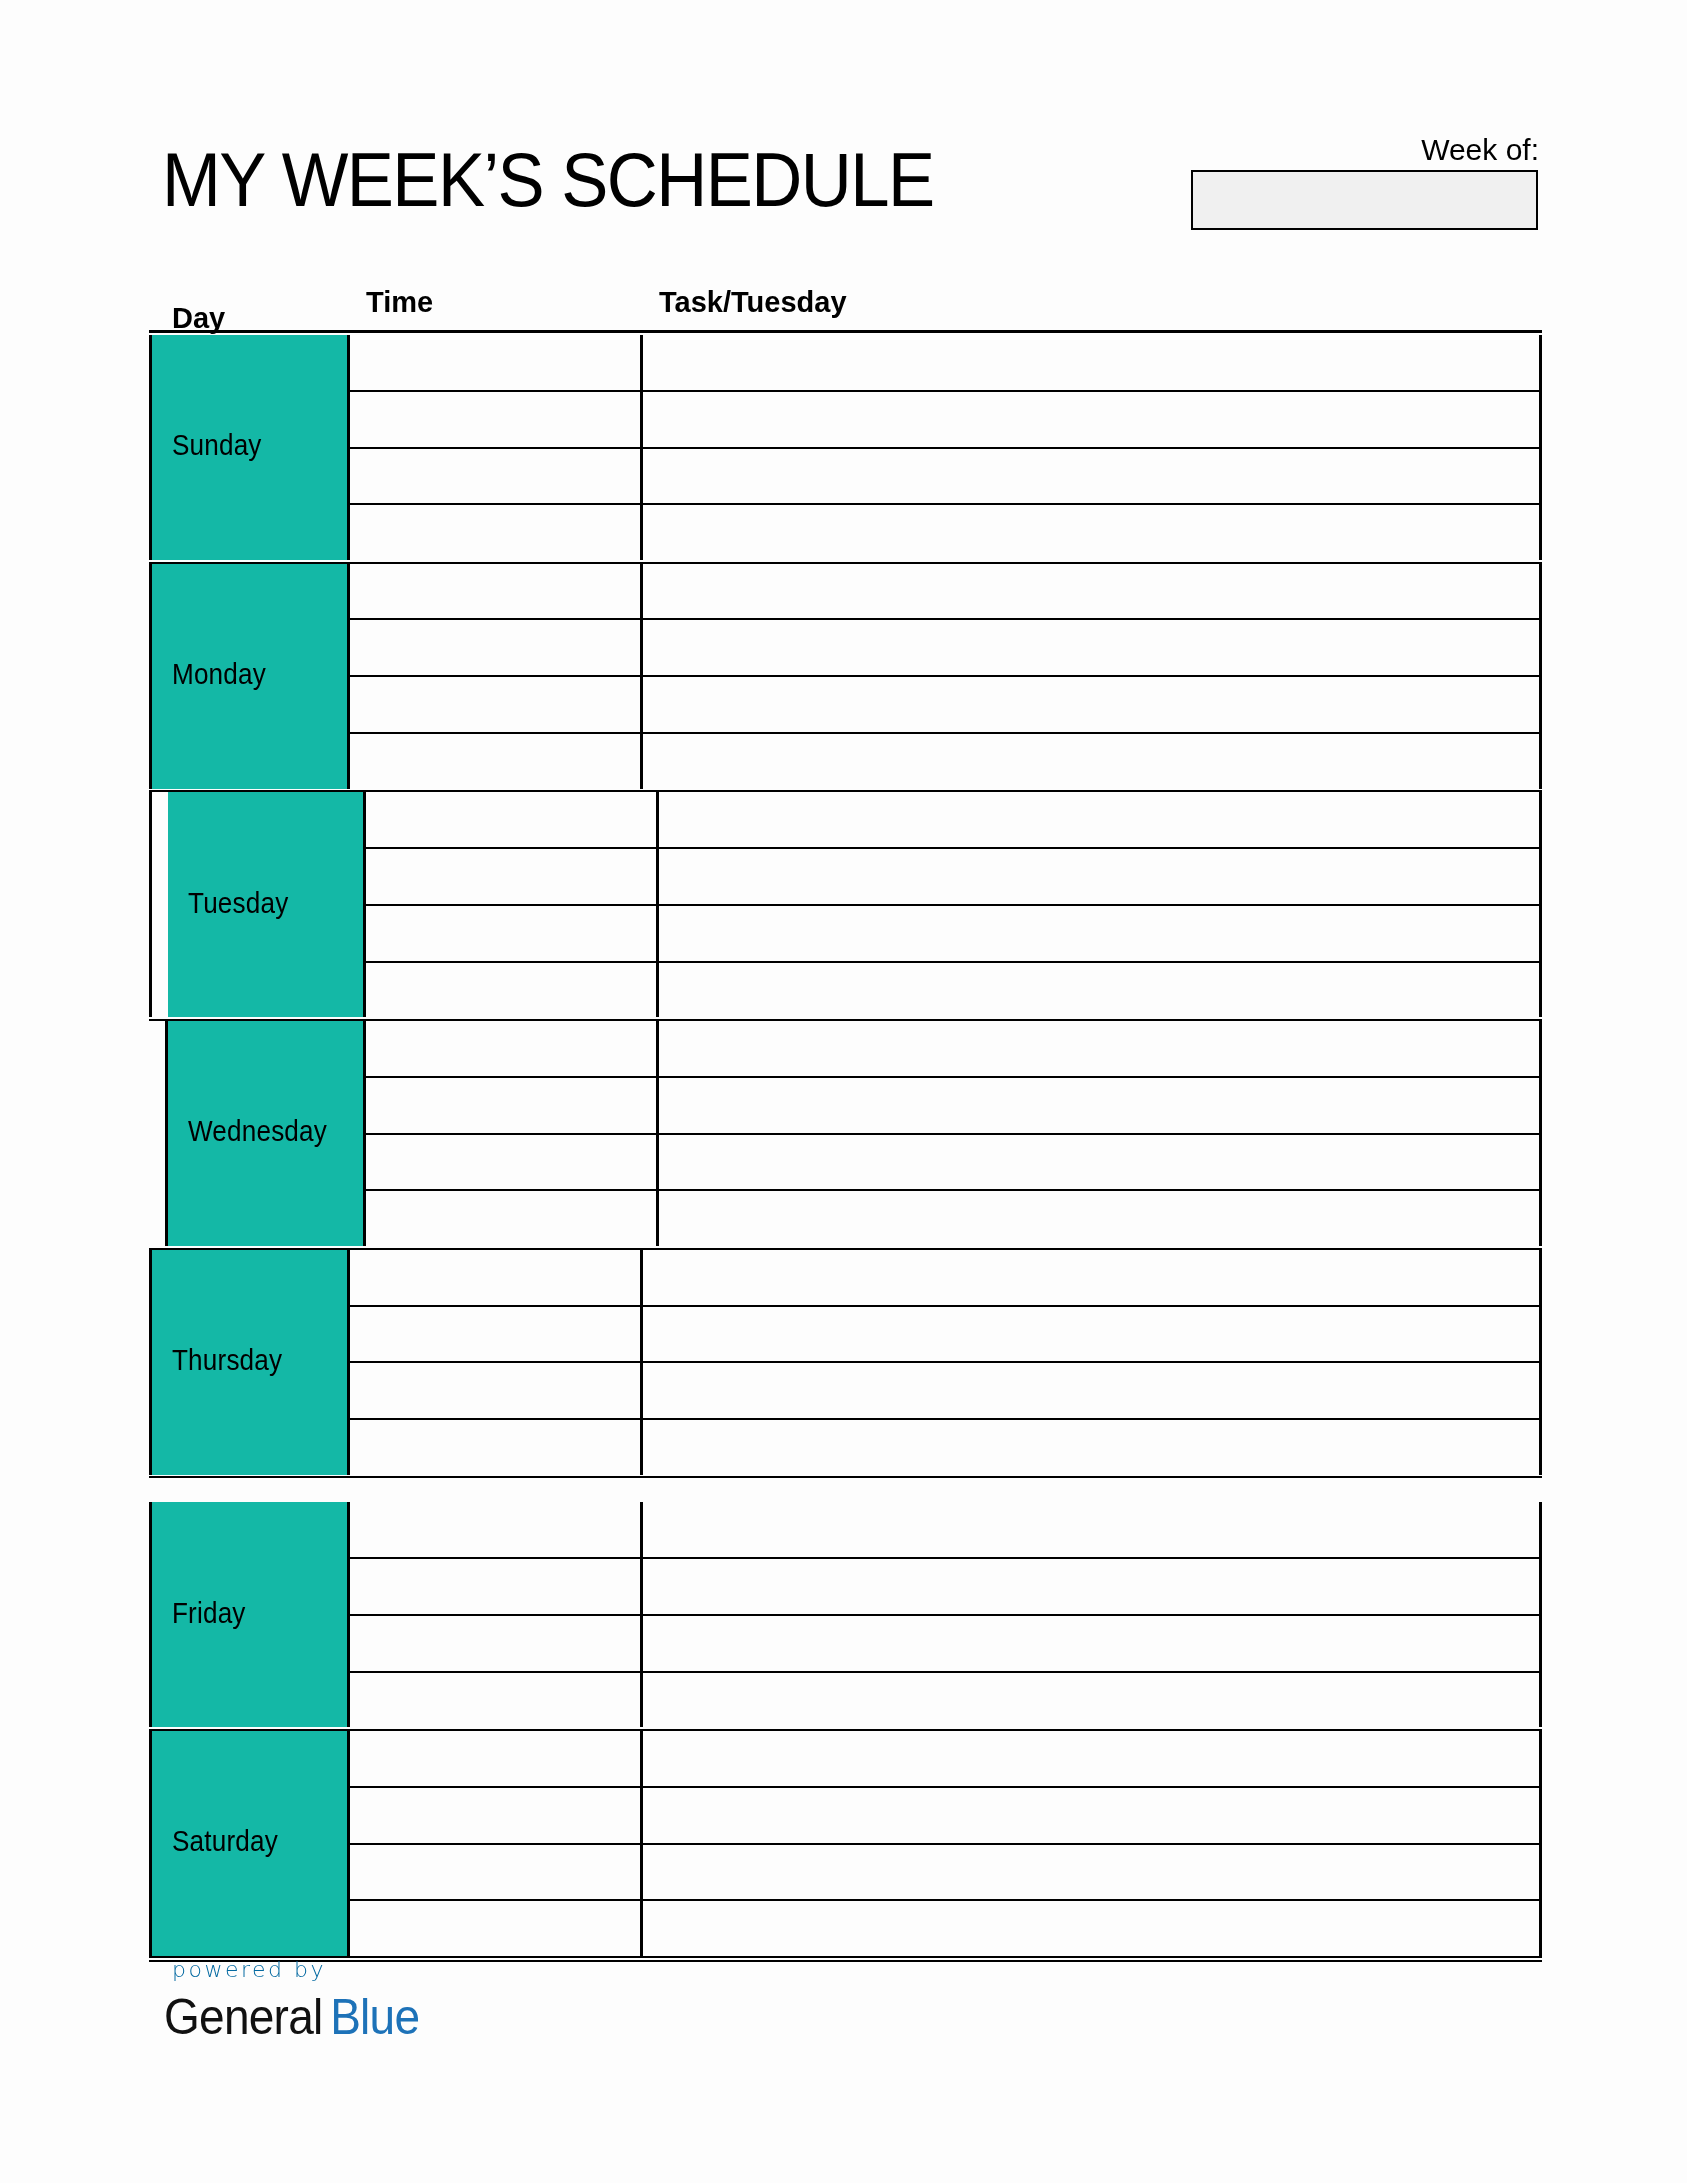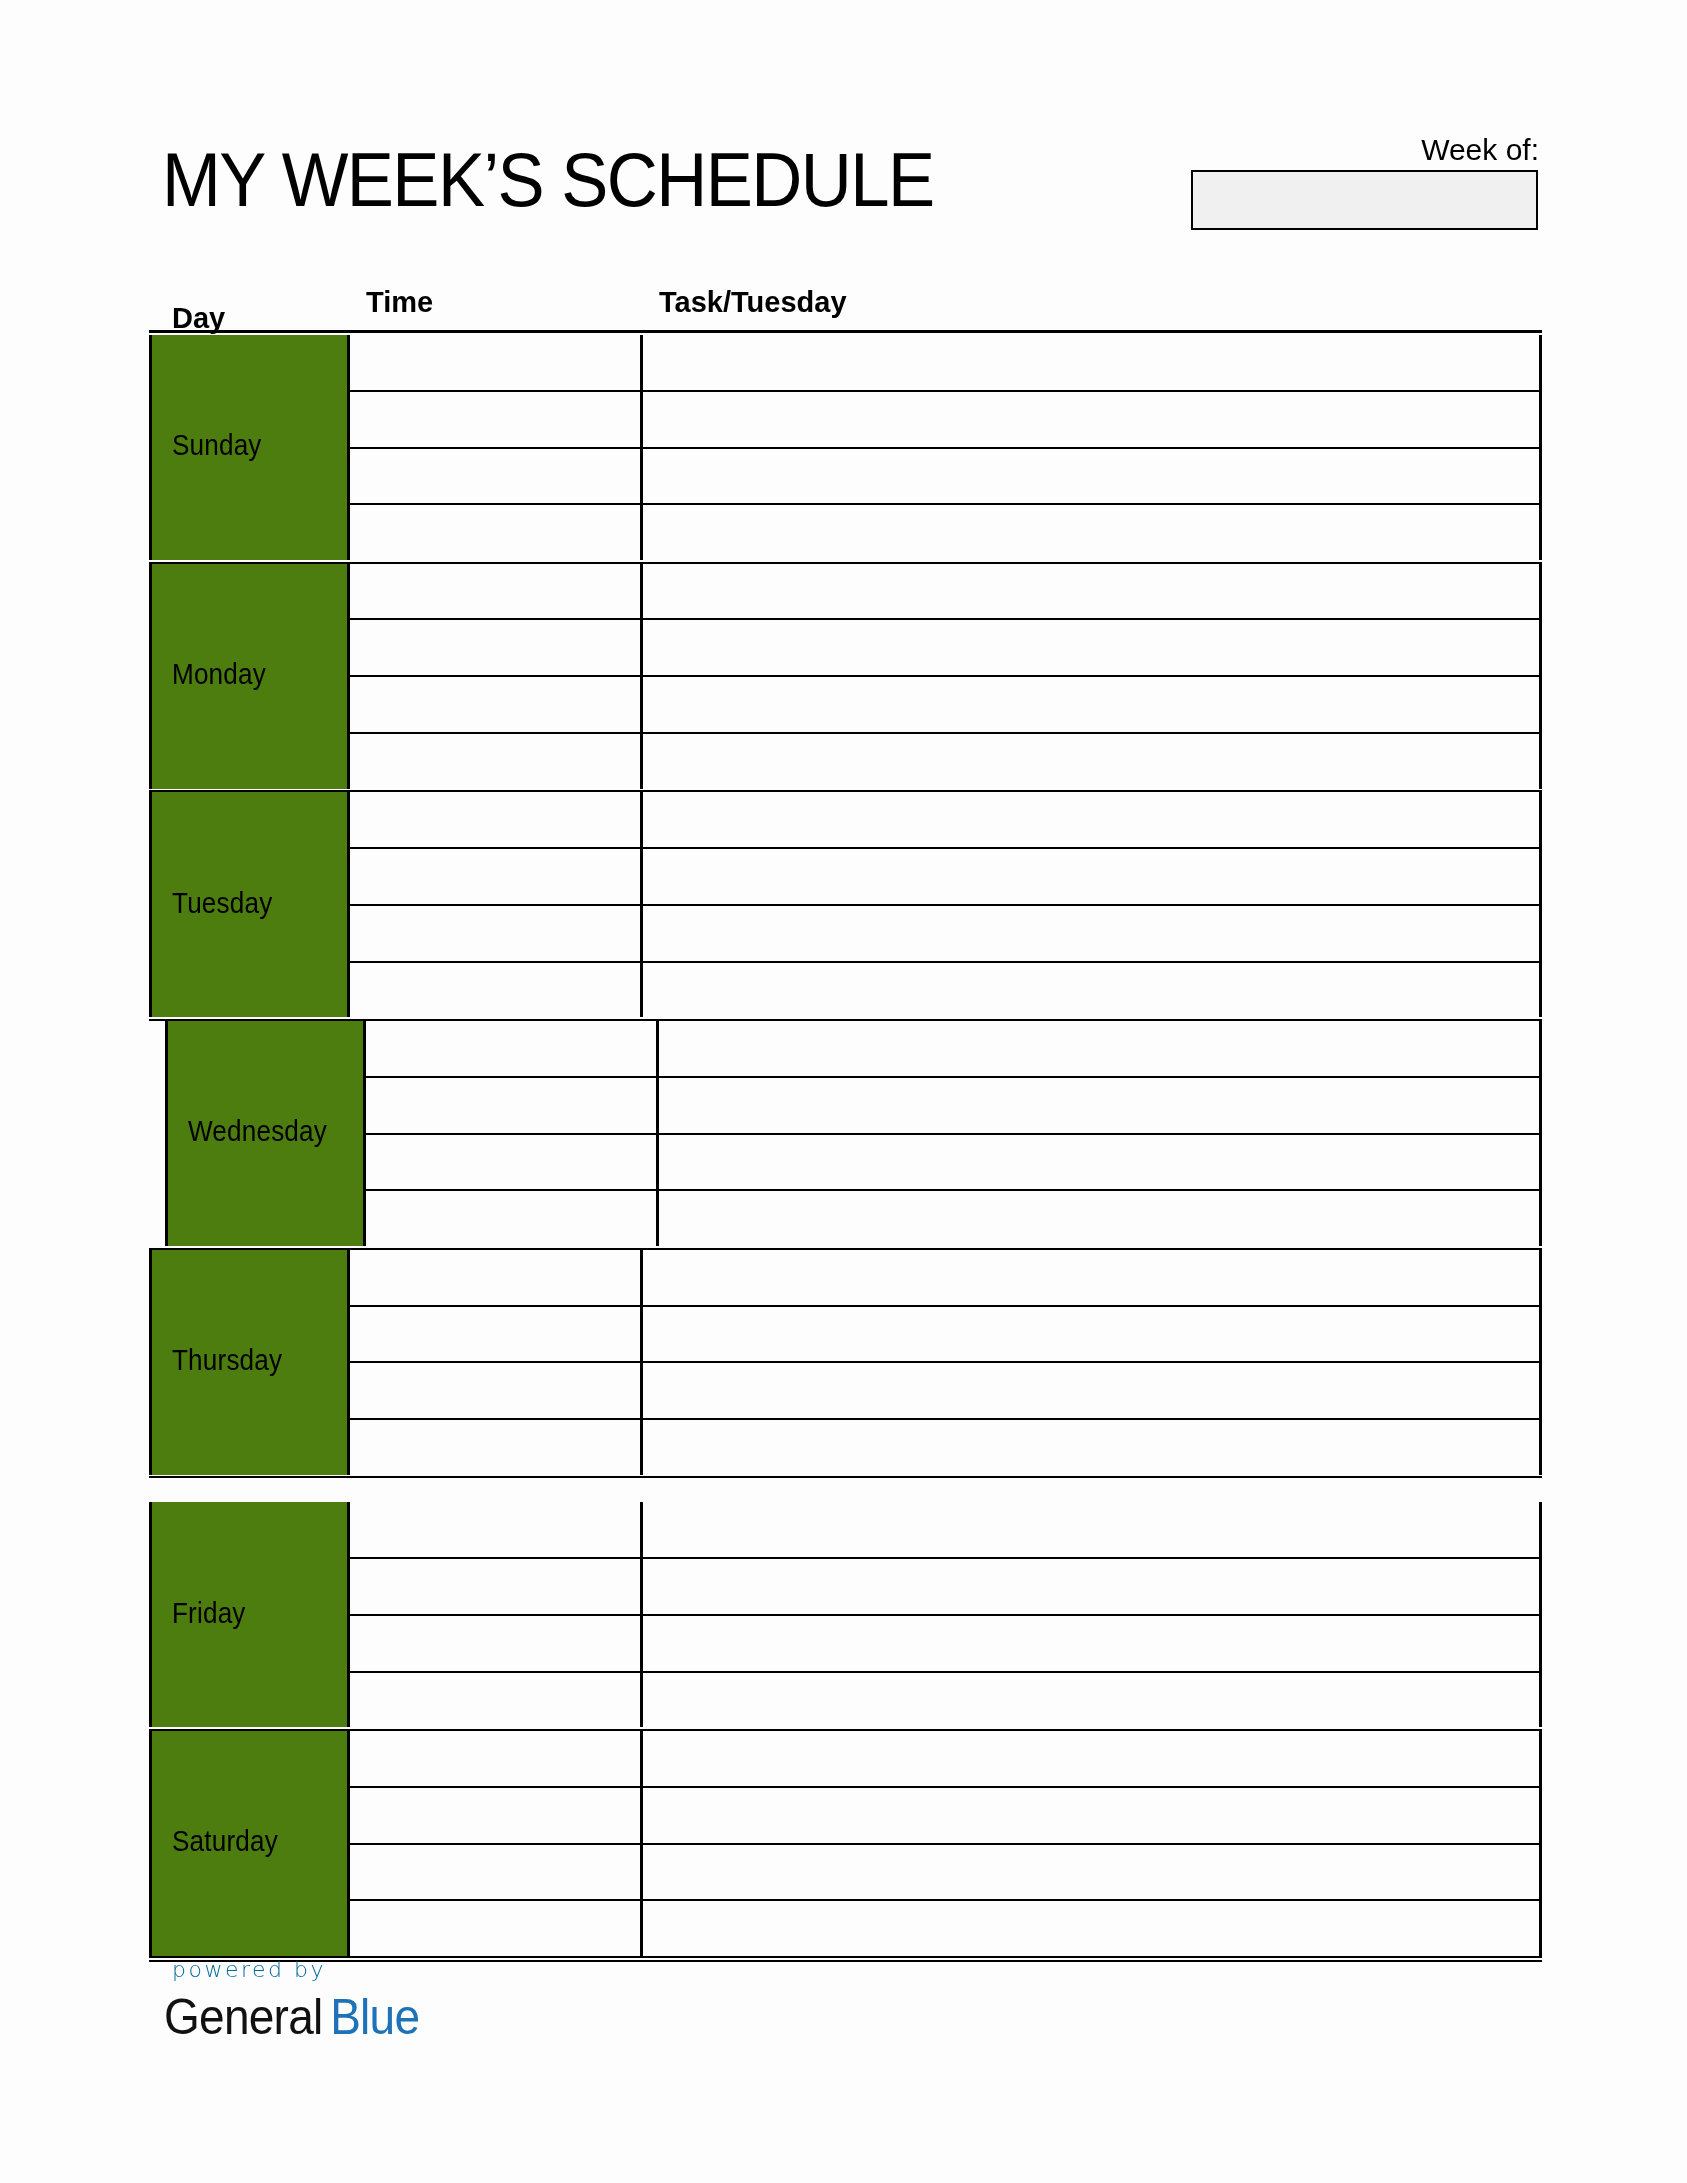--- a/index.html
+++ b/index.html
@@ -80,21 +80,21 @@
     }
     .group + .group-sep {
       display: block;
     }
     .group-sep {
       height: 2.5px;
       background: transparent;
     }
     .day-cell {
       width: 198px;
-      background: #4d7c0f;
+      background: #14b8a6;
       border-right: 3.3px solid #000;
       display: flex;
       align-items: center;
       padding-left: 20px;
       box-sizing: border-box;
       font-size: 29px;
       letter-spacing: 0.2px;
       transform-origin: left center;
     }
     .day-cell span {
@@ -212,21 +212,21 @@
             <div class="time-cell"></div>
             <div class="task-cell"></div>
           </div>
           <div class="slot">
             <div class="time-cell"></div>
             <div class="task-cell"></div>
           </div>
         </div>
       </div>
       <div class="group-sep" style="height: 0px; border-top: 2.5px solid rgb(0, 0, 0); margin-top: 1.7px;"></div>
-      <div class="group" style="border-bottom: none;">
+      <div class="group" style="border-bottom: none; padding-left: 16px;">
         <div class="day-cell">
           <span>Tuesday</span>
         </div>
         <div class="slots">
           <div class="slot">
             <div class="time-cell"></div>
             <div class="task-cell"></div>
           </div>
           <div class="slot">
             <div class="time-cell"></div>

